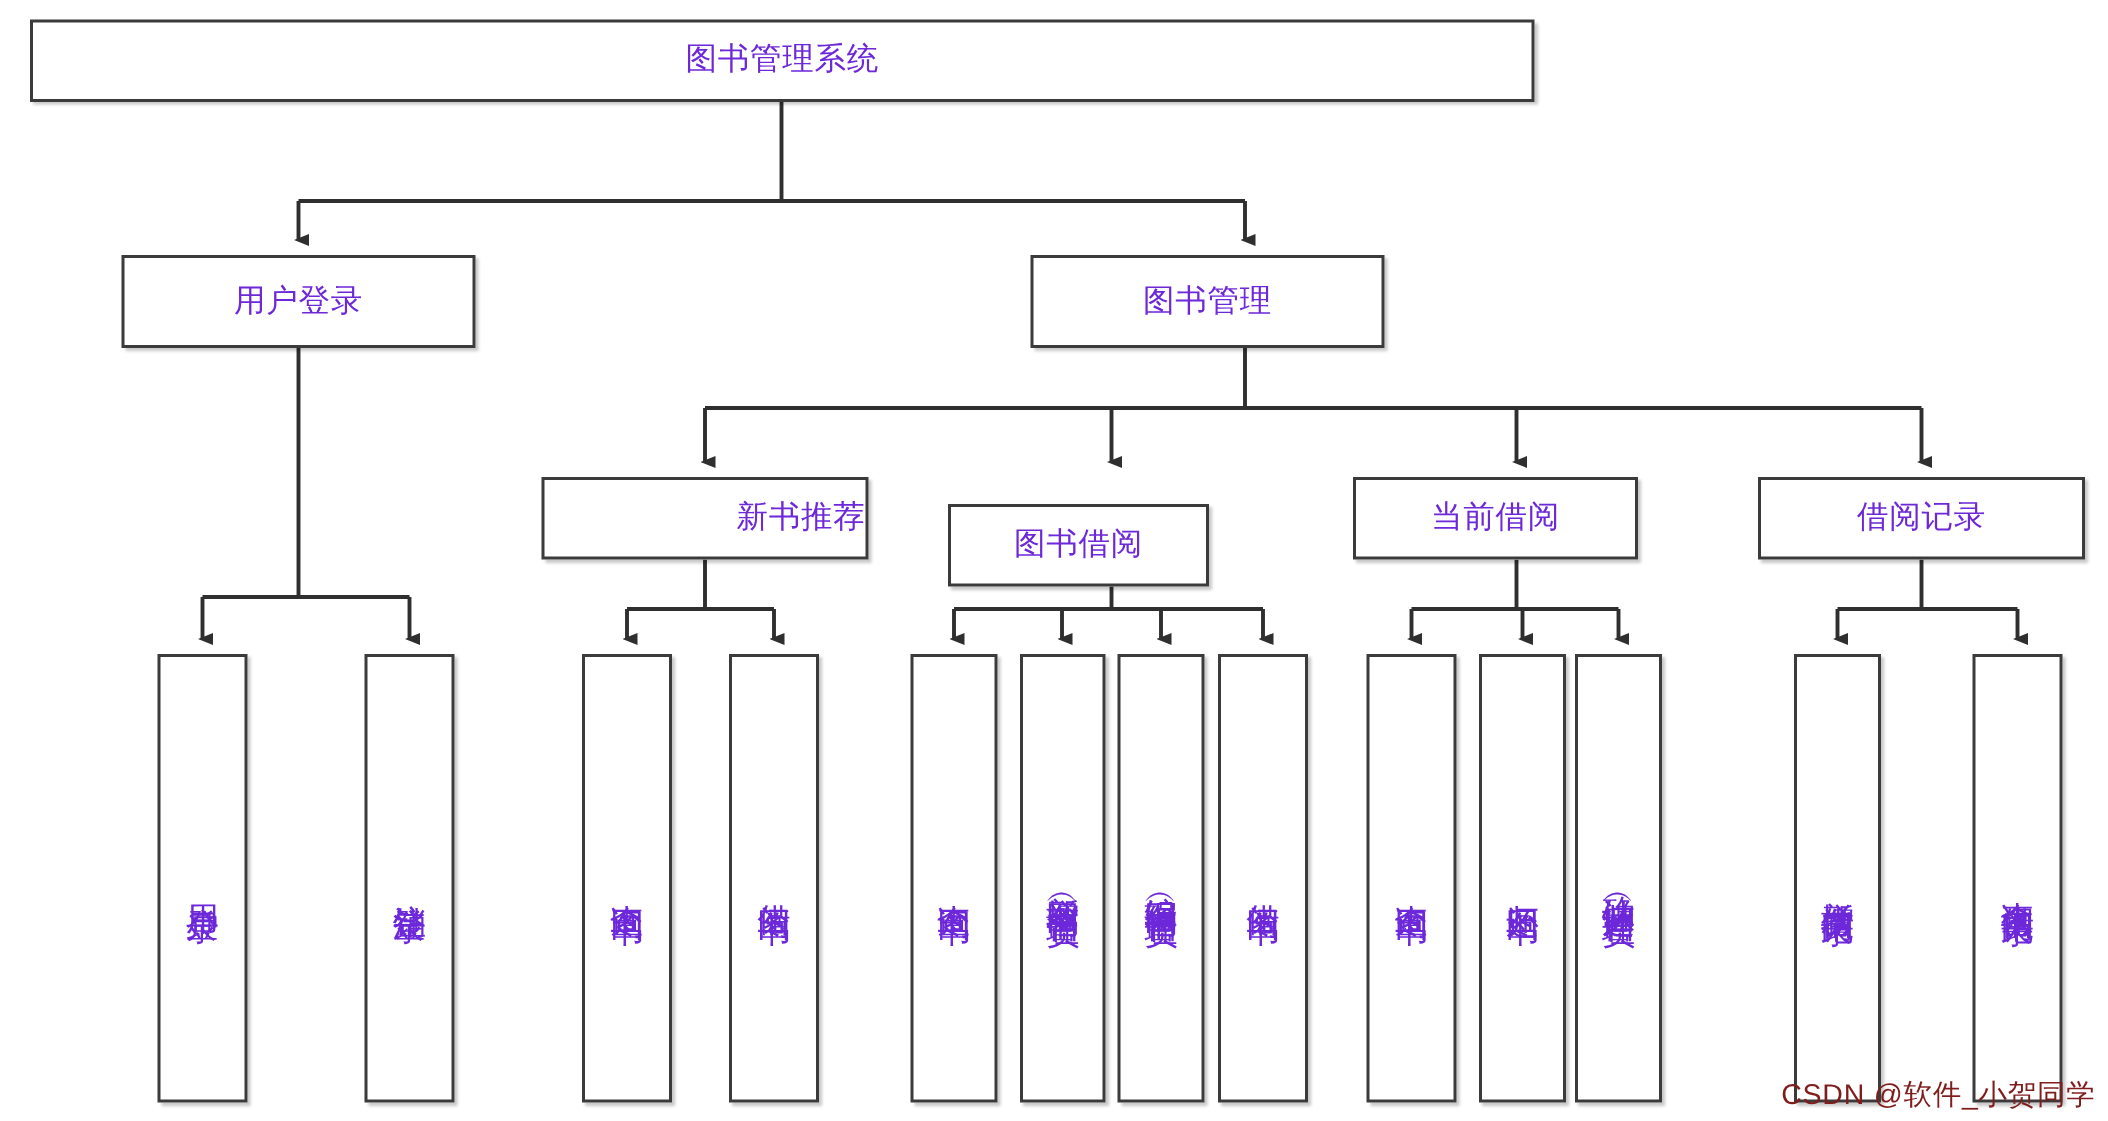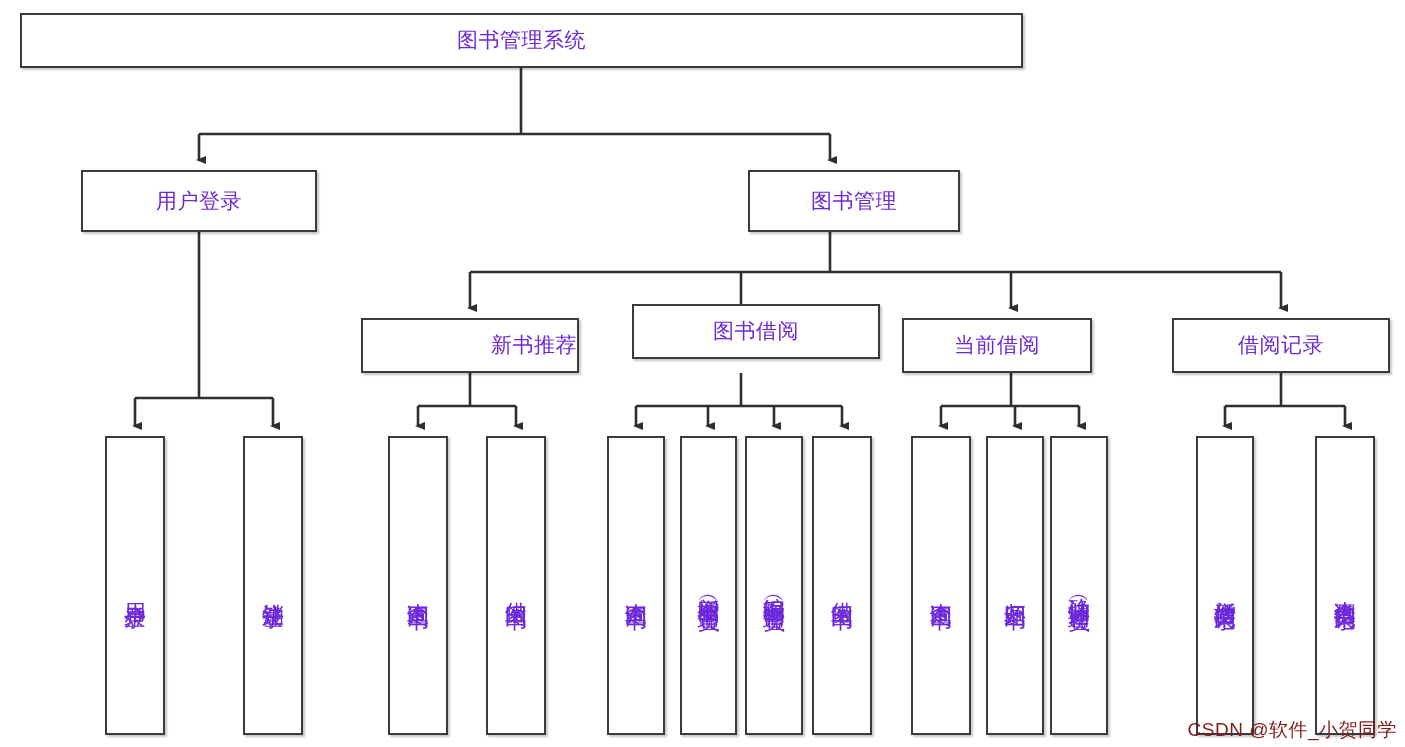--- a/index.html
+++ b/index.html
@@ -138,28 +138,28 @@
     </g>
   </svg>
 
   <div class="node" style="left:20px; top:13px; width:1003px; height:55px;">
     <span class="label">图书管理系统</span>
   </div>
 
   <div class="node" style="left:81px; top:170px; width:236px; height:62px;">
     <span class="label">用户登录</span>
   </div>
-  <div class="node" style="left:748px; top:170px; width:212px; height:62px;">
+  <div class="node" style="left:687px; top:170px; width:236px; height:62px;">
     <span class="label">图书管理</span>
   </div>
 
   <div class="node" style="left:361px; top:318px; width:218px; height:55px;justify-content:flex-end;">
     <span class="label">新书推荐</span>
   </div>
-  <div class="node" style="left:632px; top:304px; width:248px; height:55px;">
+  <div class="node" style="left:632px; top:336px; width:174px; height:55px;">
     <span class="label">图书借阅</span>
   </div>
   <div class="node" style="left:902px; top:318px; width:190px; height:55px;">
     <span class="label">当前借阅</span>
   </div>
   <div class="node" style="left:1172px; top:318px; width:218px; height:55px;">
     <span class="label">借阅记录</span>
   </div>
 
   <div class="node vertical" style="left:105px; top:436px; width:60px; height:299px;">

